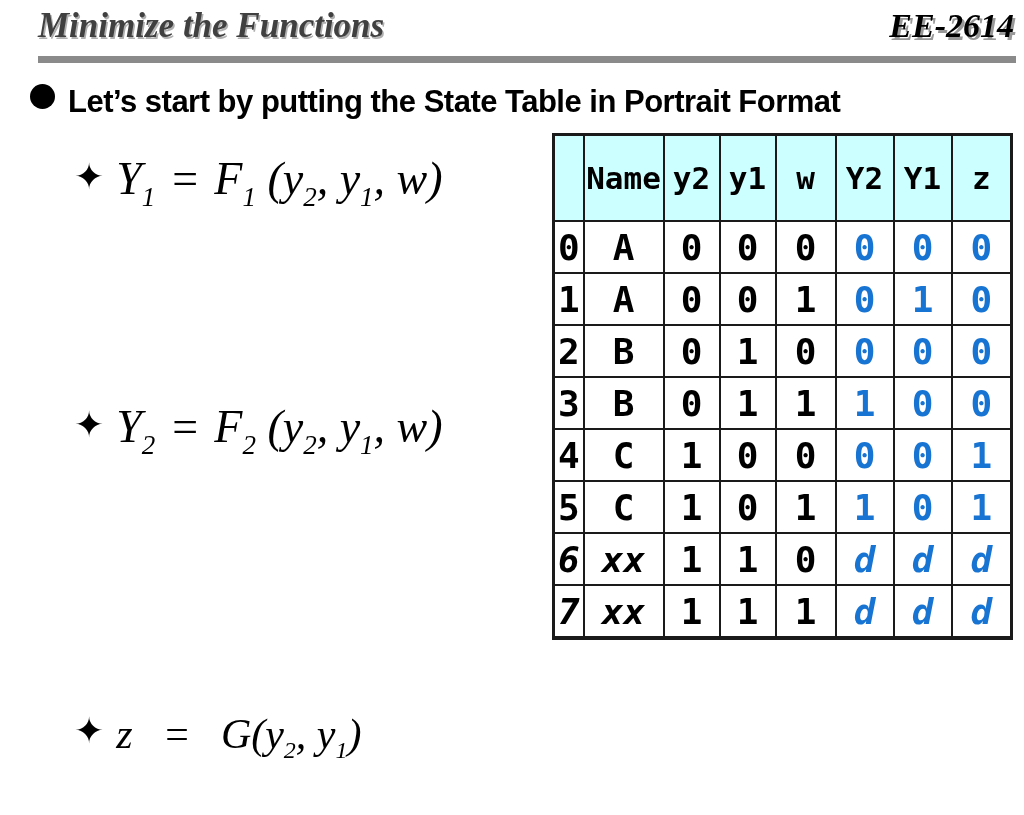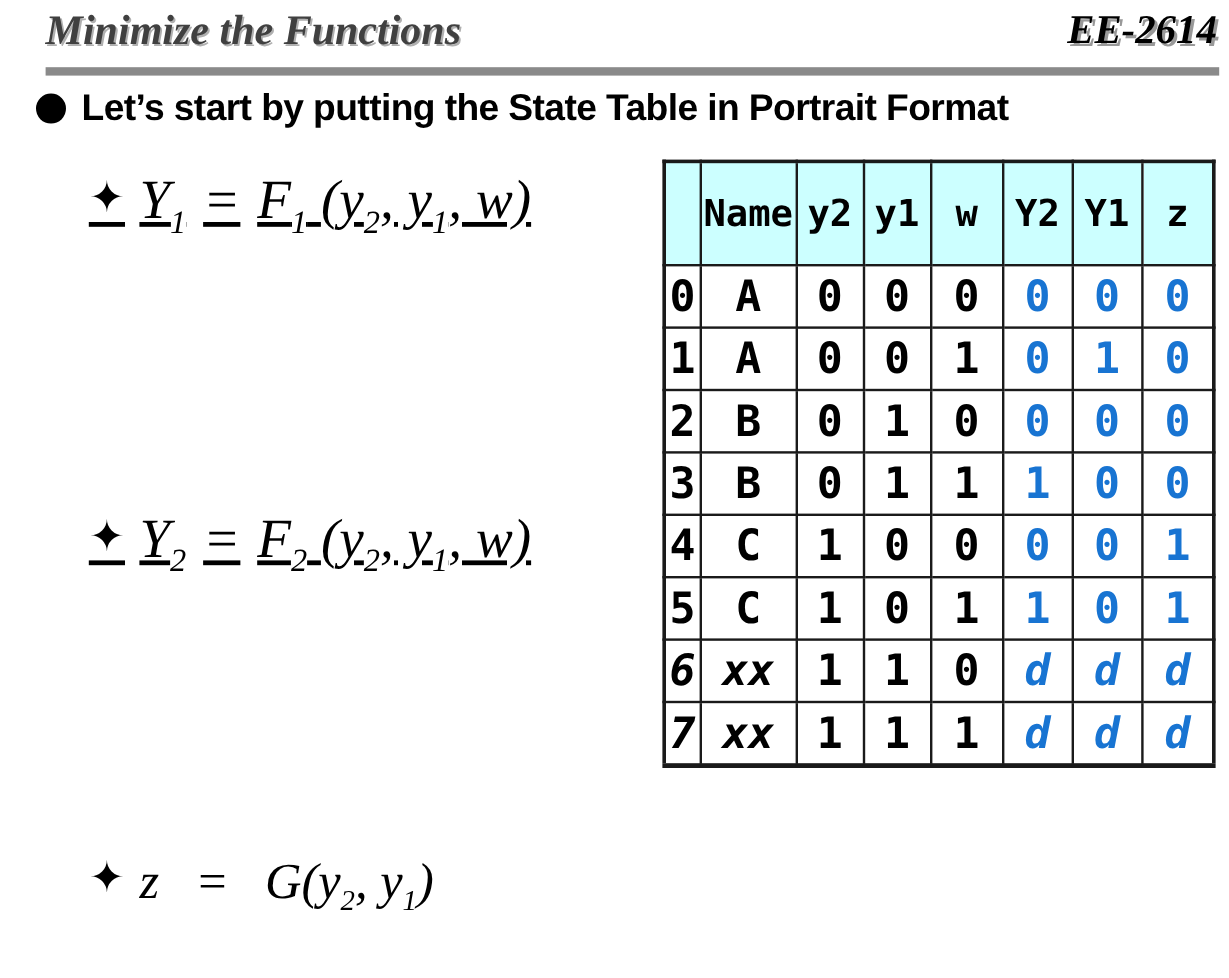--- a/index.html
+++ b/index.html
@@ -24,32 +24,32 @@
     position:absolute; left:38px; right:8px; top:56px; height:7px;
     background:var(--gray);
   }
 
   
   .bullet-row {
     position:absolute; left:30px; top:72px;
     display:flex; align-items:center; gap:13px;
   }
   .dot { width:25px; height:25px; border-radius:50%; background:#000; flex:0 0 auto; }
-  .bullet-text { font-weight:bold; font-size:31px; color:#000; white-space:nowrap; letter-spacing:-0.5px; }
+  .bullet-text { font-weight:bold; font-size:31px; color:#000; white-space:nowrap; letter-spacing:-0.5px;margin-top:12px; }
 
   
   .formula {
     position:absolute; left:74px; white-space:nowrap;
     font:italic 46px "Liberation Serif", serif; color:#000;
   }
   .formula .star { font-style:normal; font-size:36px; vertical-align:5px; margin-right:12px; }
   .formula .s { font-size:27px; vertical-align:-12px; }
   .formula .eq { margin:0 14px; }
-  .f1 { top:140px;text-decoration:underline; }
-  .f2 { top:422px;text-decoration:underline; }
+  .f1 { top:152px; }
+  .f2 { top:400px; }
   .f3 { top:710px; font-size:42px; }
   .f3 .eq { margin:0 30px; }
   .f3 .s { font-size:24px; vertical-align:-10px; }
 
   
   .table-wrap { position:absolute; left:552px; top:133px; }
   table.state {
     border-collapse:collapse; table-layout:fixed;
     font-family:"DejaVu Sans Mono", monospace; font-weight:bold; color:#000;
     border:3px solid #1a1a1a; border-bottom-width:4px;

